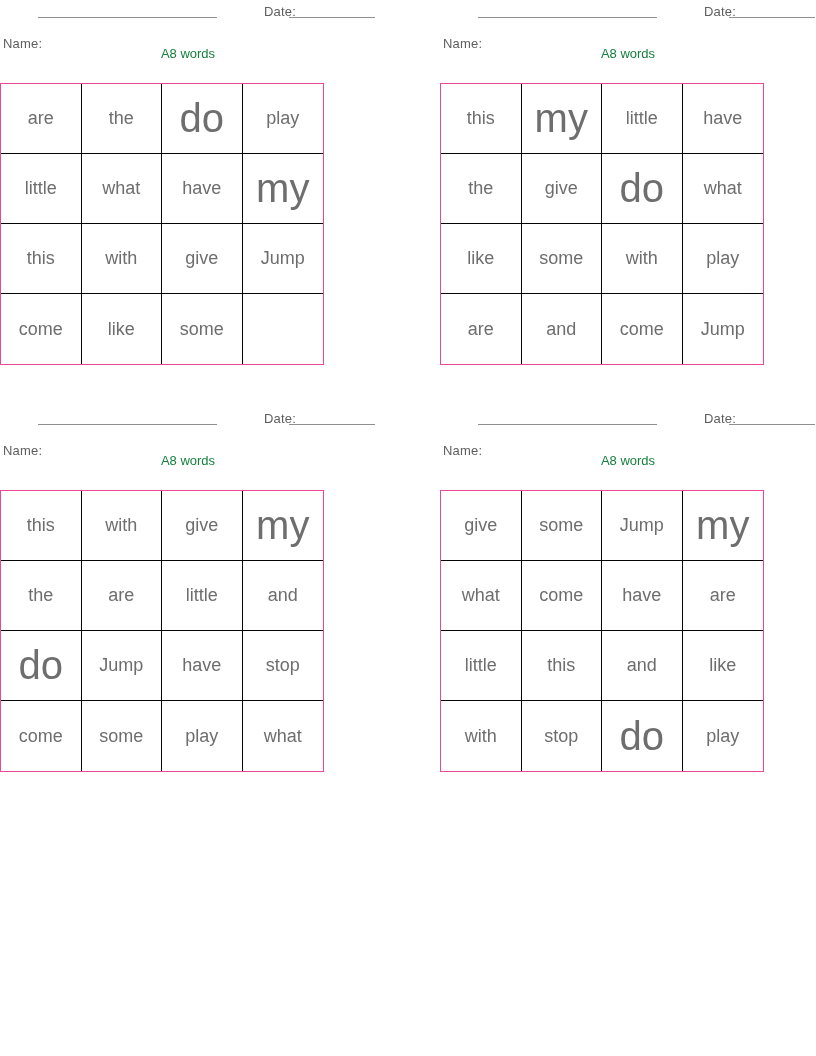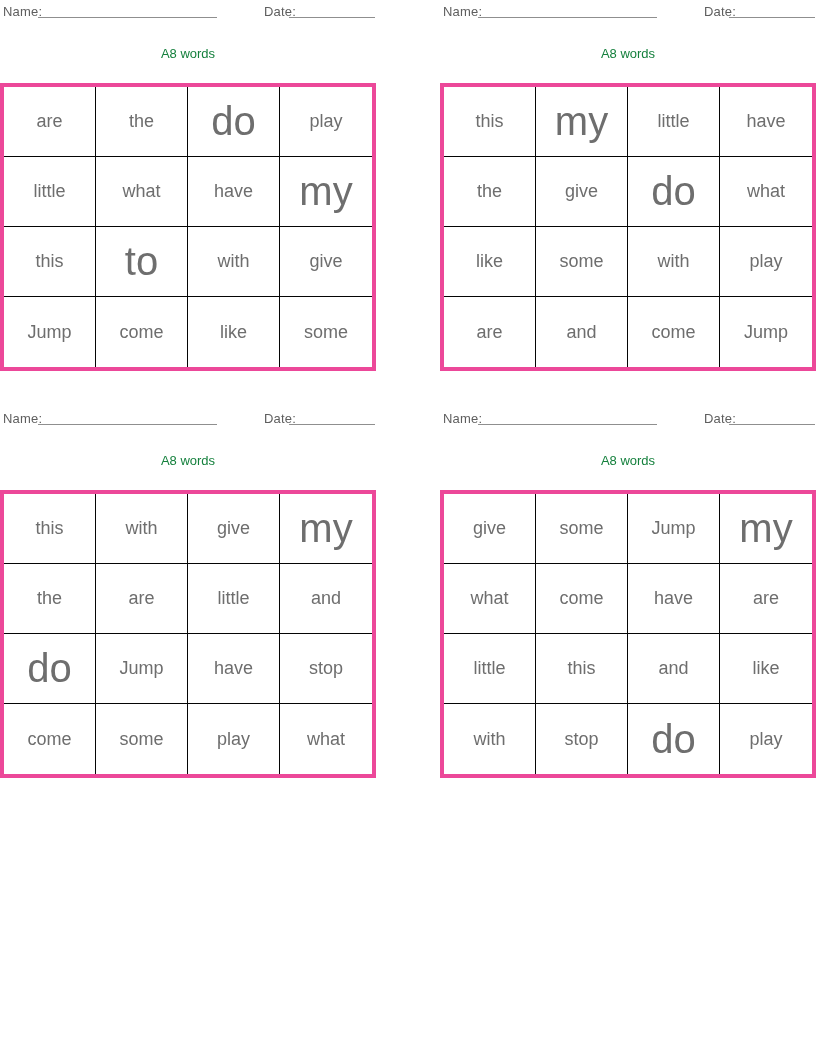--- a/index.html
+++ b/index.html
@@ -12,39 +12,39 @@
   .card { position: absolute; width: 376px; height: 365px; }
   .card.c1 { left: 0;     top: 0; }
   .card.c2 { left: 440px; top: 0; }
   .card.c3 { left: 0;     top: 407px; }
   .card.c4 { left: 440px; top: 407px; }
 
   .hdr-label {
     position: absolute; top: 4px;
     font-size: 13px; color: #5e5e5e; letter-spacing: 0.2px;
   }
-  .name-label { left: 3px; }
+  .name-label { left: 3px; margin-top: 32px; }
   .date-label { left: 264px; }
   .hdr-line {
     position: absolute; top: 4px; height: 13px;
     border-bottom: 1px solid #8f8f8f;
   }
   .name-line { left: 38px;  width: 179px; }
   .date-line { left: 289px; width: 86px; }
 
   .card-title {
     position: absolute; top: 42px; left: 0; width: 376px;
     text-align: center;
     font-size: 13px; line-height: 24px; color: #15803d;
   }
 
   .word-grid {
     position: absolute; top: 83px; left: 0;
-    width: 376px; box-sizing: border-box;
-    border: 4px solid #ec4899;
+    width: 324px; box-sizing: border-box;
+    border: 1px solid #ec4899;
     display: grid;
     grid-template-columns: repeat(4, 1fr);
     grid-auto-rows: 70px;
     background: #ffffff;
   }
   .cell {
     display: flex; align-items: center; justify-content: center;
     border-right: 1px solid #050505;
     border-bottom: 1px solid #050505;
     font-size: 18px; color: #6e6e6e;
@@ -68,21 +68,20 @@
     <div class="word-grid">
       <div class="cell">are</div>
       <div class="cell">the</div>
       <div class="cell large">do</div>
       <div class="cell">play</div>
       <div class="cell">little</div>
       <div class="cell">what</div>
       <div class="cell">have</div>
       <div class="cell large">my</div>
       <div class="cell">this</div>
-      <div class="cell large">to</div>
       <div class="cell">with</div>
       <div class="cell">give</div>
       <div class="cell">Jump</div>
       <div class="cell">come</div>
       <div class="cell">like</div>
       <div class="cell">some</div>
     </div>
   </div>
 
   <div class="card c2">

